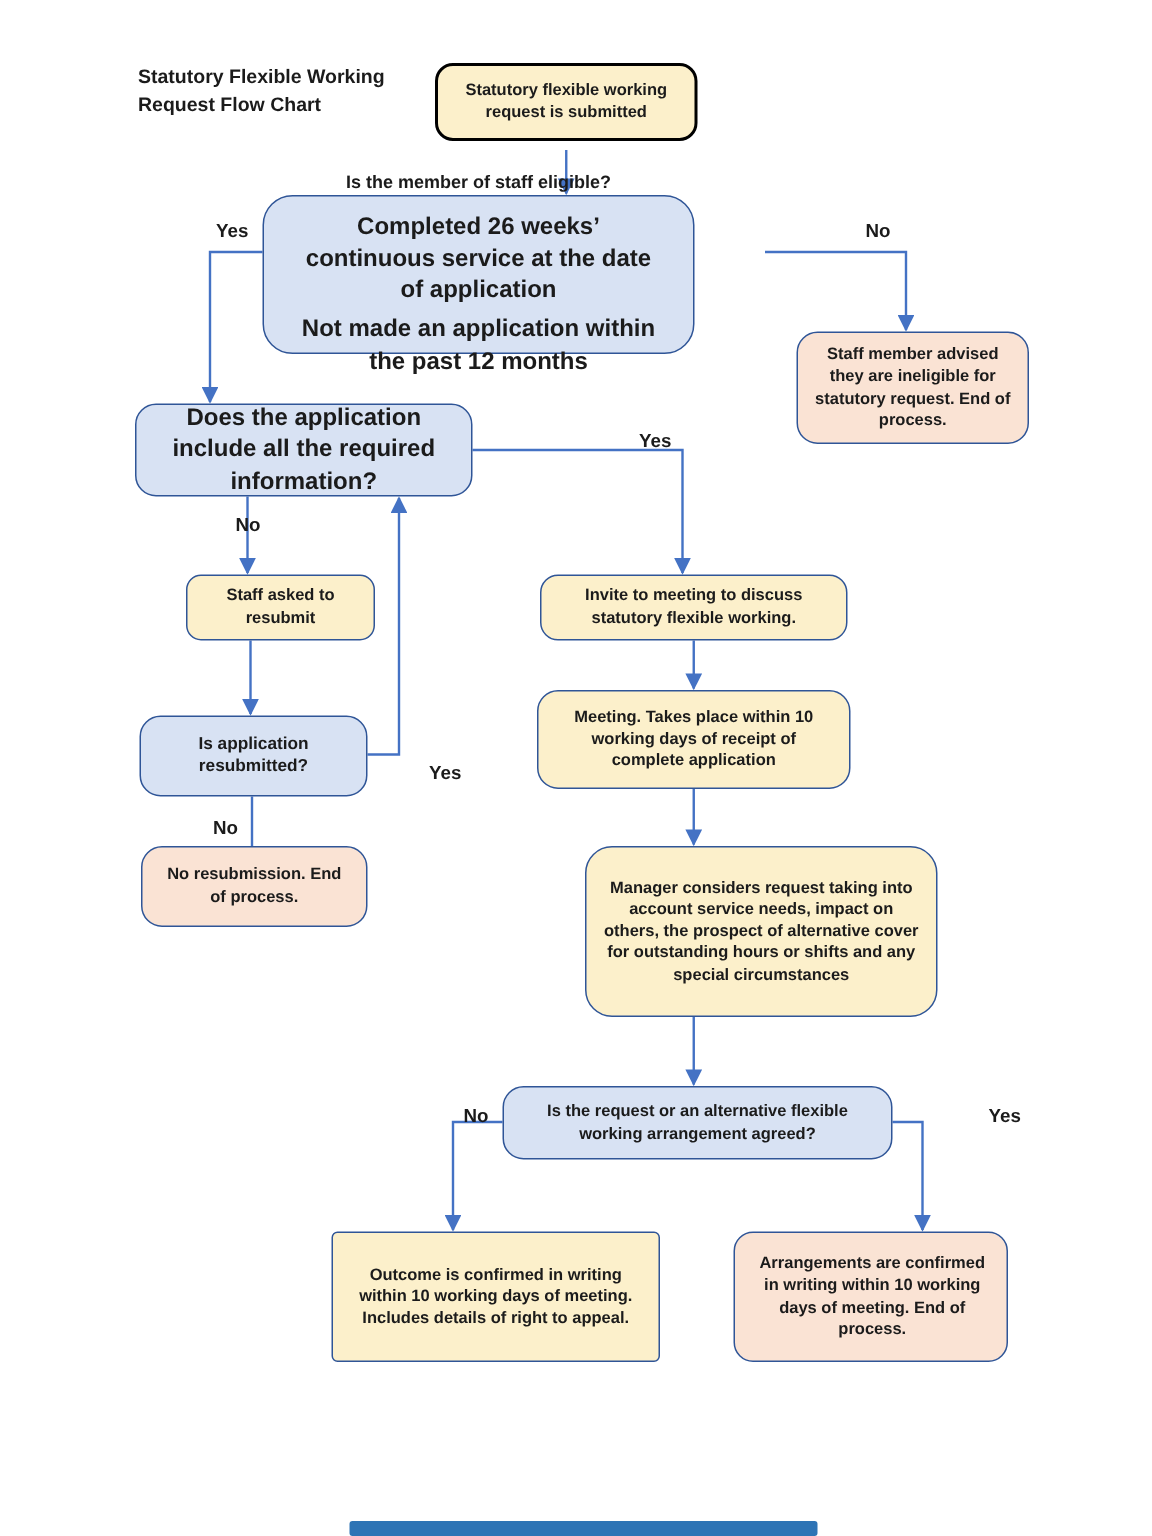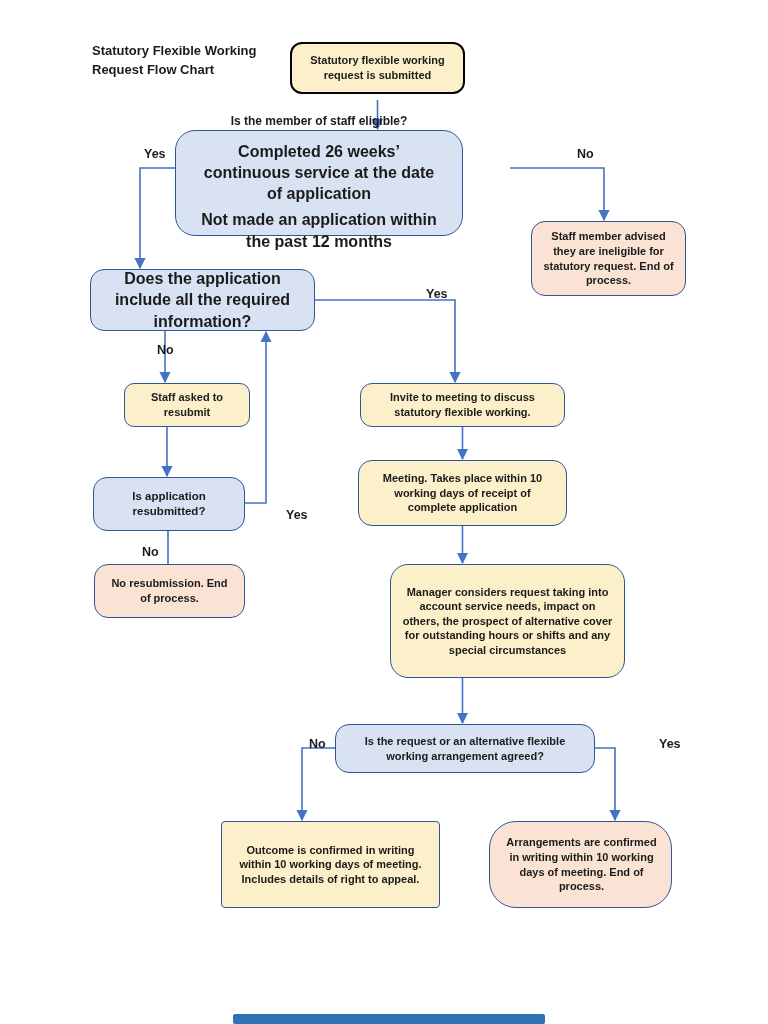--- a/index.html
+++ b/index.html
@@ -29,21 +29,21 @@
   .n-ineligible   { left:531px; top:221px; width:155px; height:75px;  border-radius:14px; }
   .n-info         { left:90px;  top:269px; width:225px; height:62px;  border-radius:14px; font-size:16px; }
   .n-resubmit     { left:104px; top:383px; width:126px; height:44px;  border-radius:10px;margin-left:20px; }
   .n-resubmitted  { left:93px;  top:477px; width:152px; height:54px;  border-radius:14px; font-size:11.5px; }
   .n-noresub      { left:94px;  top:564px; width:151px; height:54px;  border-radius:14px; }
   .n-invite       { left:360px; top:383px; width:205px; height:44px;  border-radius:12px; }
   .n-meeting      { left:358px; top:460px; width:209px; height:66px;  border-radius:14px; }
   .n-manager      { left:345px; top:564px; width:235px; height:114px; border-radius:18px;margin-left:45px; }
   .n-agreed       { left:335px; top:724px; width:260px; height:49px;  border-radius:14px; }
   .n-outcome-no   { left:221px; top:821px; width:219px; height:87px;  border-radius:4px; }
-  .n-outcome-yes  { left:489px; top:821px; width:183px; height:87px;  border-radius:27px;padding-left:12px; }
+  .n-outcome-yes  { left:489px; top:821px; width:183px; height:87px;  border-radius:13px;padding-left:12px; }
 
   .branch-label {
     position:absolute; font-size:12.5px; font-weight:bold; color:#1b1b1b;margin-left:32px;
   }
   .lbl-eligible-yes { left:112px; top:147px; }
   .lbl-eligible-no  { left:545px; top:147px; }
   .lbl-info-no      { left:125px; top:343px; }
   .lbl-info-yes     { left:394px; top:287px; }
   .lbl-resub-yes    { left:254px; top:508px; }
   .lbl-resub-no     { left:110px; top:545px; }

